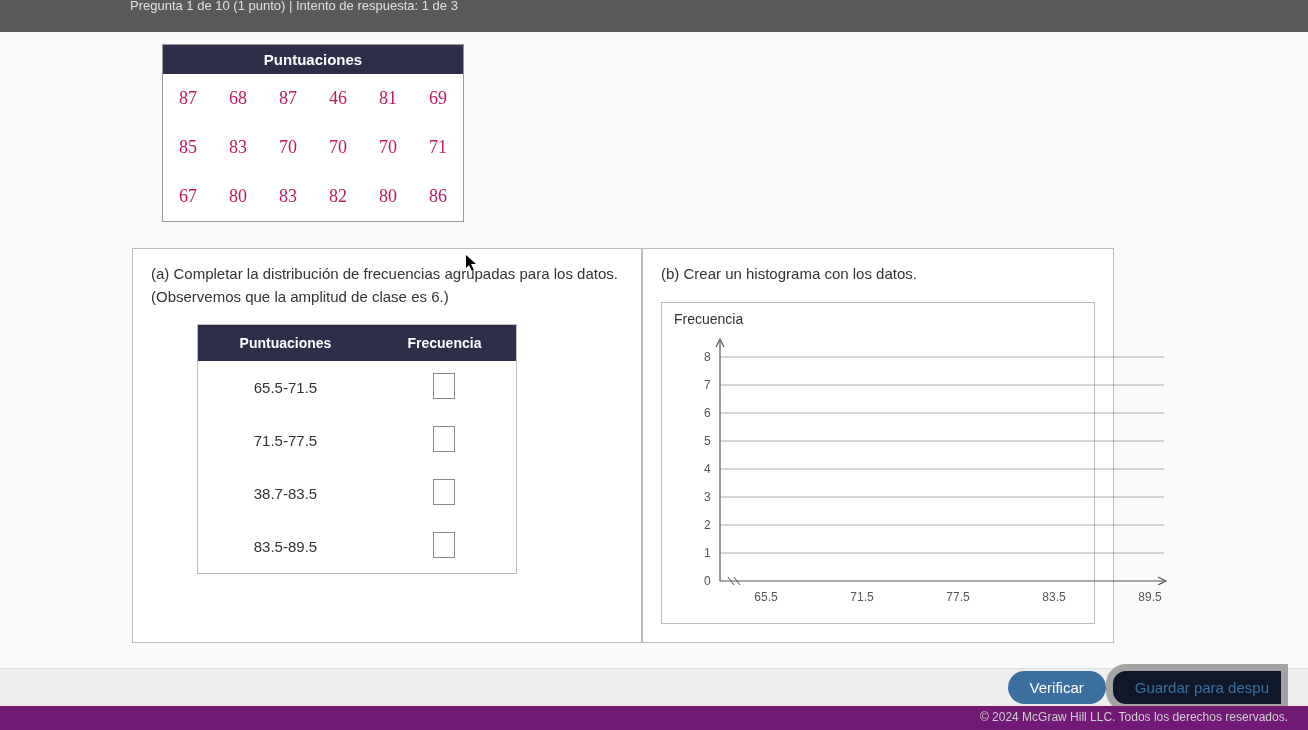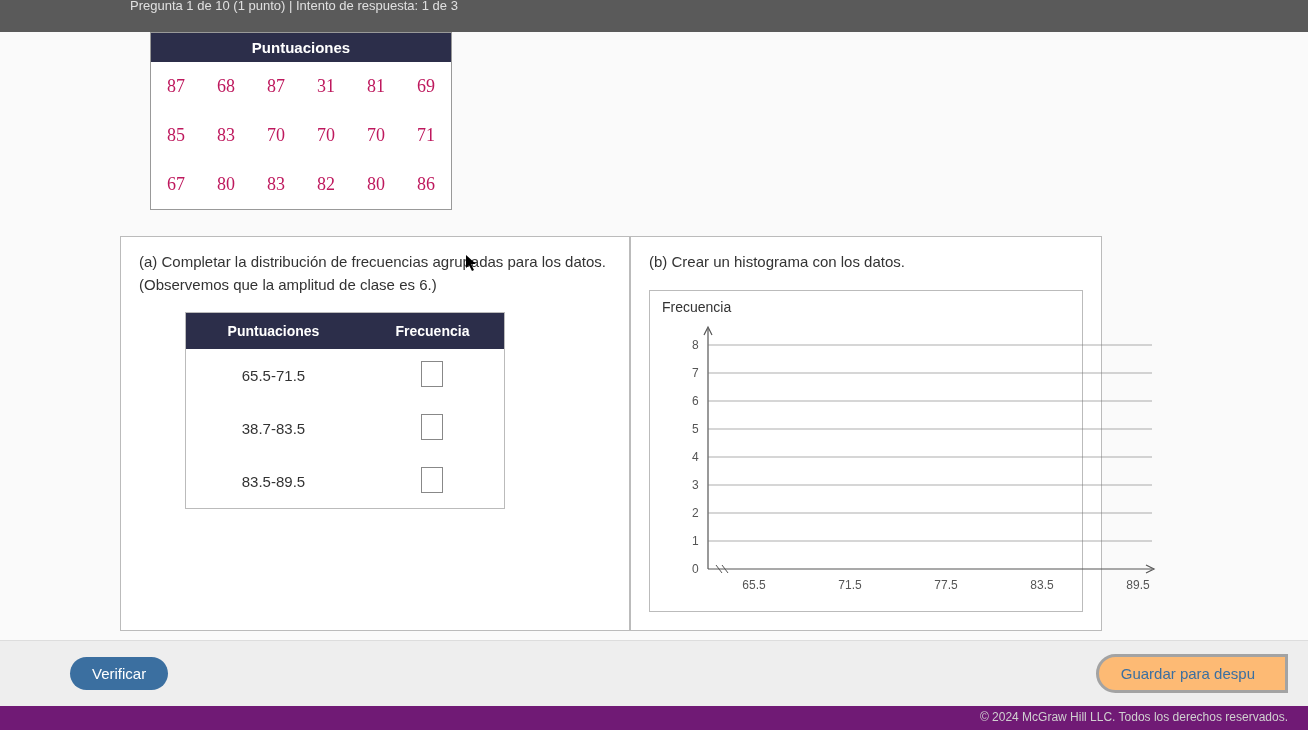--- a/index.html
+++ b/index.html
@@ -15,21 +15,21 @@
     background: #5a5a5a;
     color: #e0e0e0;
     font-size: 13px;
     padding: 0 0 4px 130px;
     height: 32px;
     line-height: 12px;
   }
   .content-area {
     background: #fafafa;
     margin: 0;
-    padding: 0;
+    padding: 12px;
     position: relative;
     height: 640px;
   }
   .data-table {
     margin-left: 150px;
     border-collapse: collapse;
     background: #fff;
     border: 1px solid #999;
     font-family: "Times New Roman", serif;
   }
@@ -111,46 +111,46 @@
   }
   .chart-title { font-size: 14px; color: #333; margin-bottom: 4px; }
   .chart-svg { display: block; }
   .chart-svg text { font-family: Arial, sans-serif; font-size: 12px; fill: #555; }
 
   .footer-bar {
     position: absolute;
     bottom: 24px;
     left: 0;
     right: 0;
-    height: 66px;
+    height: 38px;
     background: #eee;
     border-top: 1px solid #ddd;
     display: flex;
     align-items: center;
-    justify-content: space-between;
+    justify-content: flex-end;
     padding: 0 20px 0 70px;
   }
   .btn {
     border-radius: 20px;
     padding: 8px 22px;
     font-size: 15px;
     cursor: pointer;
     border: none;
   }
   .btn-verify {
     background: #3b6fa0;
     color: #fff;
   }
   .btn-save {
-    background: #fdba74;
+    background: #0f172a;
     color: #3b6fa0;
-    border: 3px solid #a3a3a3;
+    border: 7px solid #a3a3a3;
     border-top-right-radius: 0;
     border-bottom-right-radius: 0;
-    padding-right: 30px;
+    padding-right: 12px;
   }
   .copyright-bar {
     position: absolute;
     bottom: 0;
     left: 0; right: 0;
     height: 24px;
     background: #701a75;
     color: #d0d0d0;
     font-size: 12px;
     text-align: right;
@@ -170,21 +170,21 @@
     <thead>
       <tr>
           <th colspan="6">Puntuaciones</th>
         </tr>
     </thead>
     <tbody>
       <tr>
         <td>87</td>
         <td>68</td>
         <td>87</td>
-        <td>31</td>
+        <td>46</td>
         <td>81</td>
         <td>69</td>
       </tr>
       <tr>
         <td>85</td>
         <td>83</td>
         <td>70</td>
         <td>70</td>
         <td>70</td>
         <td>71</td>
@@ -213,20 +213,24 @@
       <table class="freq-table">
         <thead>
           <tr>
             <th>Puntuaciones</th>
             <th>Frecuencia</th>
           </tr>
         </thead>
         <tbody>
           <tr>
             <td class="range">65.5-71.5</td>
+            <td class="input-cell"><span class="freq-input"></span></td>
+          </tr>
+          <tr>
+            <td class="range">71.5-77.5</td>
             <td class="input-cell"><span class="freq-input"></span></td>
           </tr>
           <tr>
             <td class="range">38.7-83.5</td>
             <td class="input-cell"><span class="freq-input"></span></td>
           </tr>
           <tr>
             <td class="range">83.5-89.5</td>
             <td class="input-cell"><span class="freq-input"></span></td>
           </tr>

